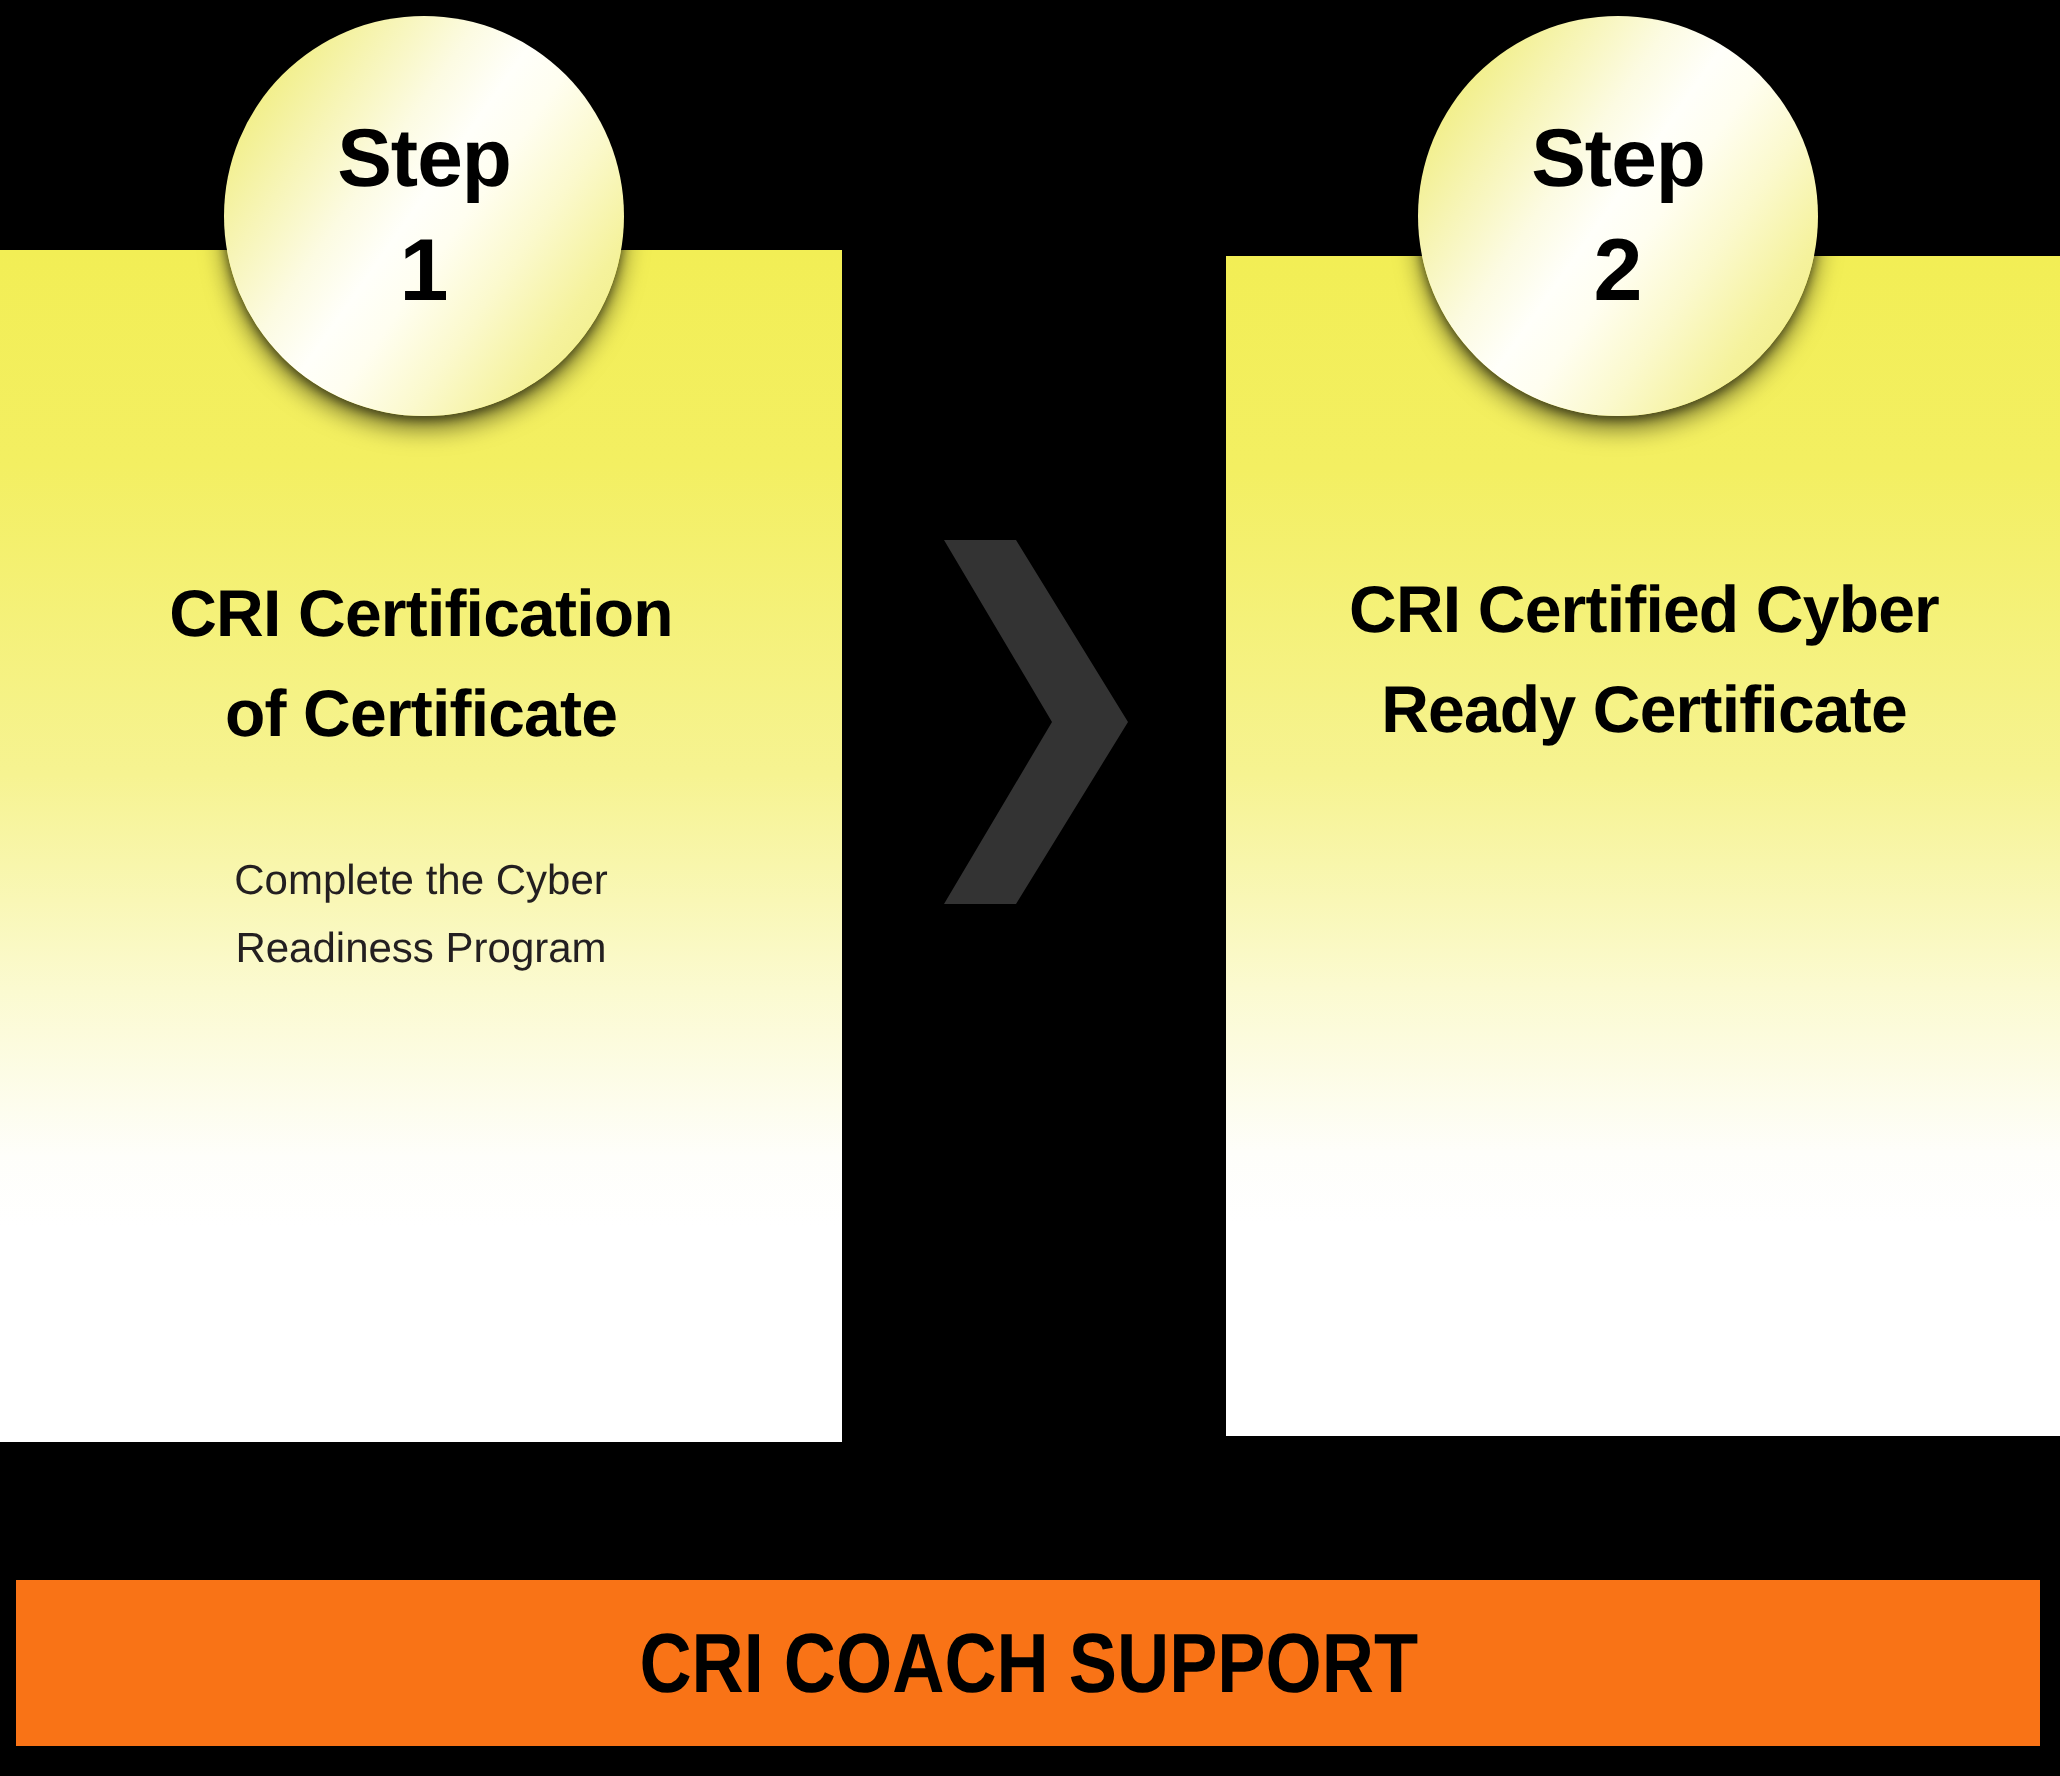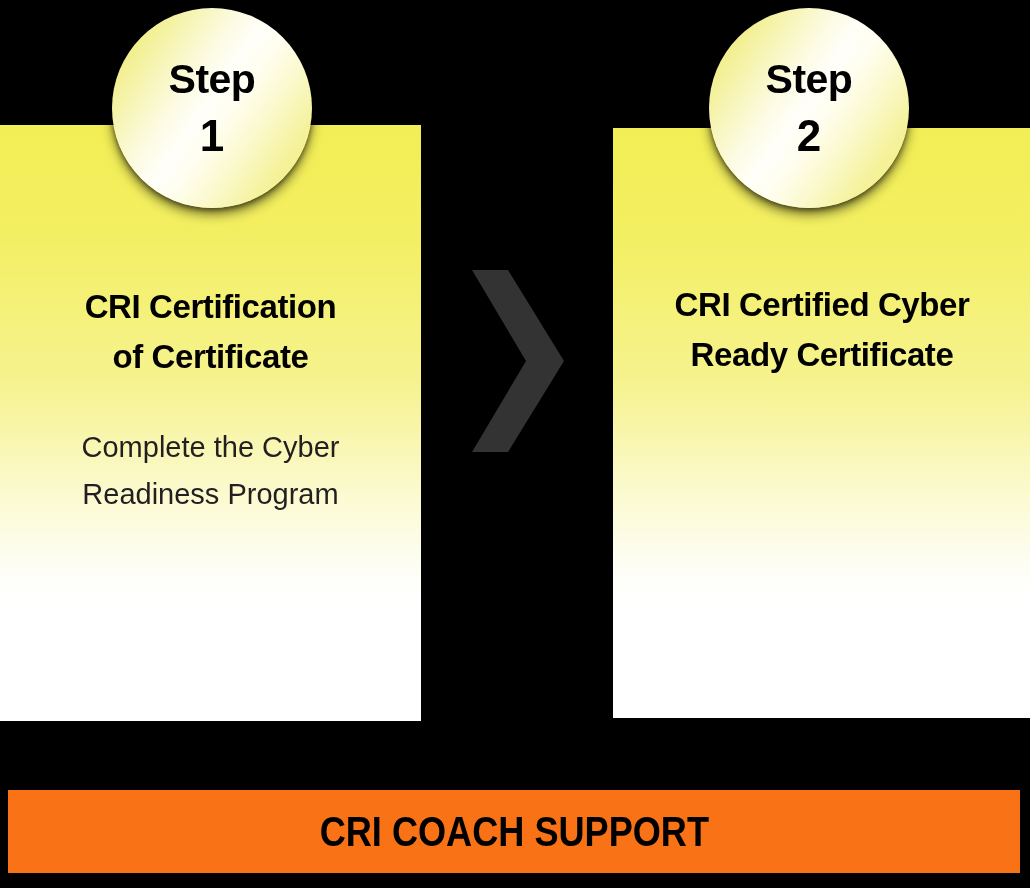--- a/index.html
+++ b/index.html
@@ -51,21 +51,21 @@
     text-align: center;
     letter-spacing: -0.4px;
     white-space: pre-line;
     margin: 0;
   }
   #card-1 .card-title { margin-top: 157px; width: 340px; }
   #card-2 .card-title { margin-top: 152px; width: 380px; }
 
   .card-body {
     font-weight: normal;
-    font-size: 29px;
+    font-size: 21px;
     line-height: 1.62;
     color: #231f20;
     text-align: center;
     white-space: pre-line;
     margin: 0;
   }
   #card-1 .card-body { margin-top: 42px; width: 350px; }
   #card-2 .card-body { margin-top: 40px; width: 380px; }
 
   

